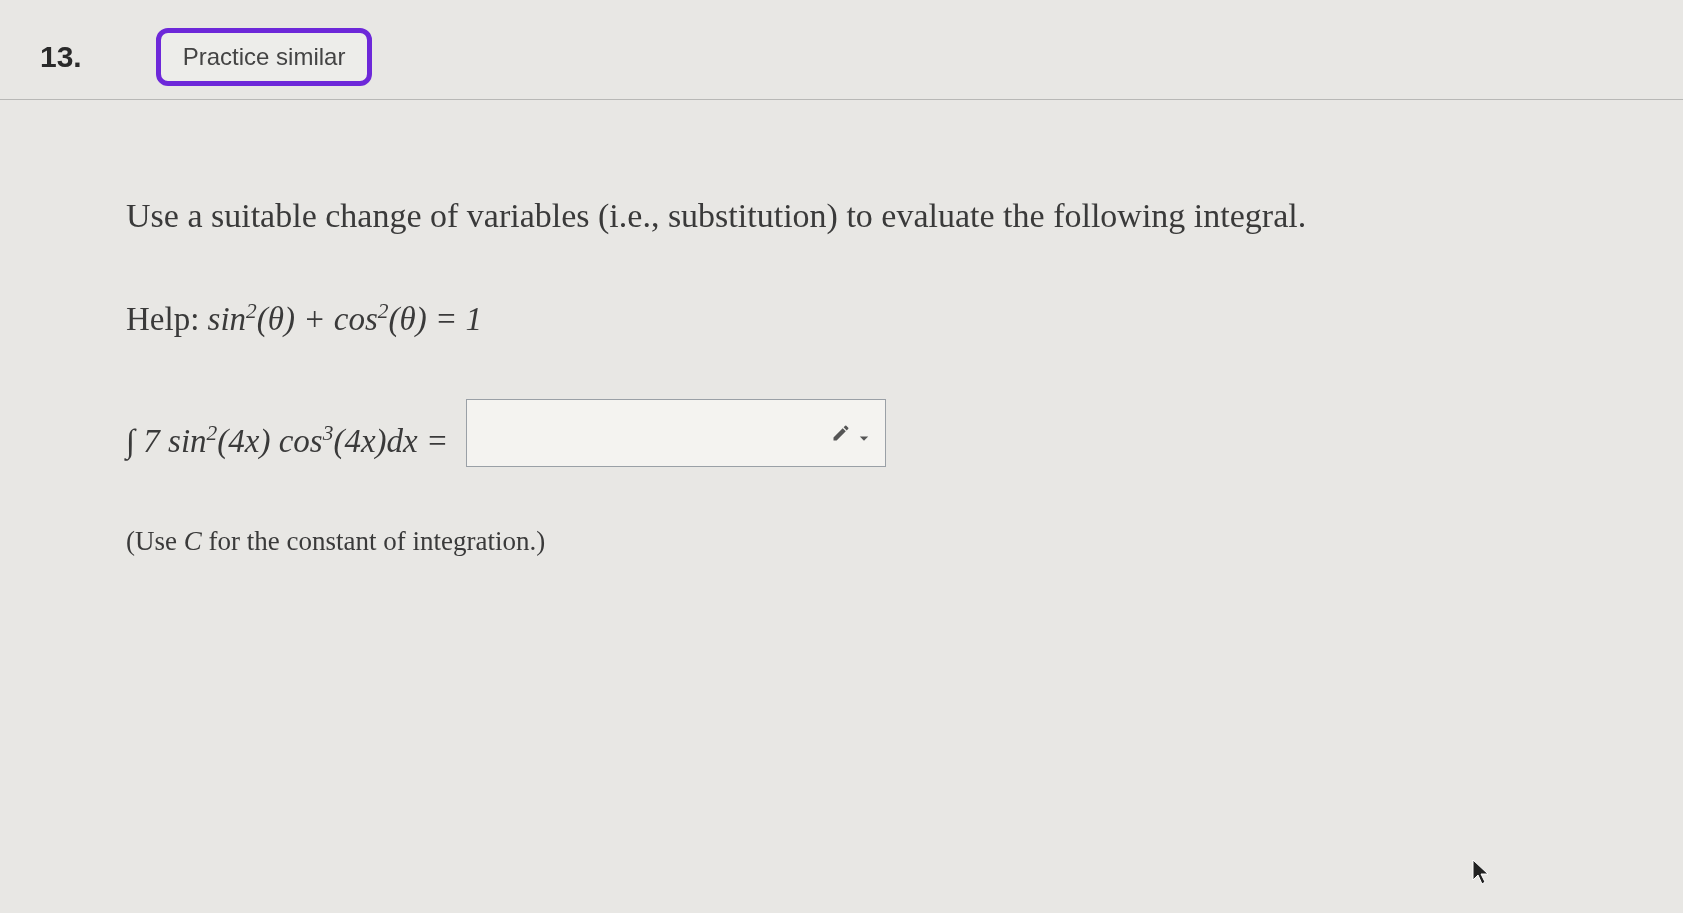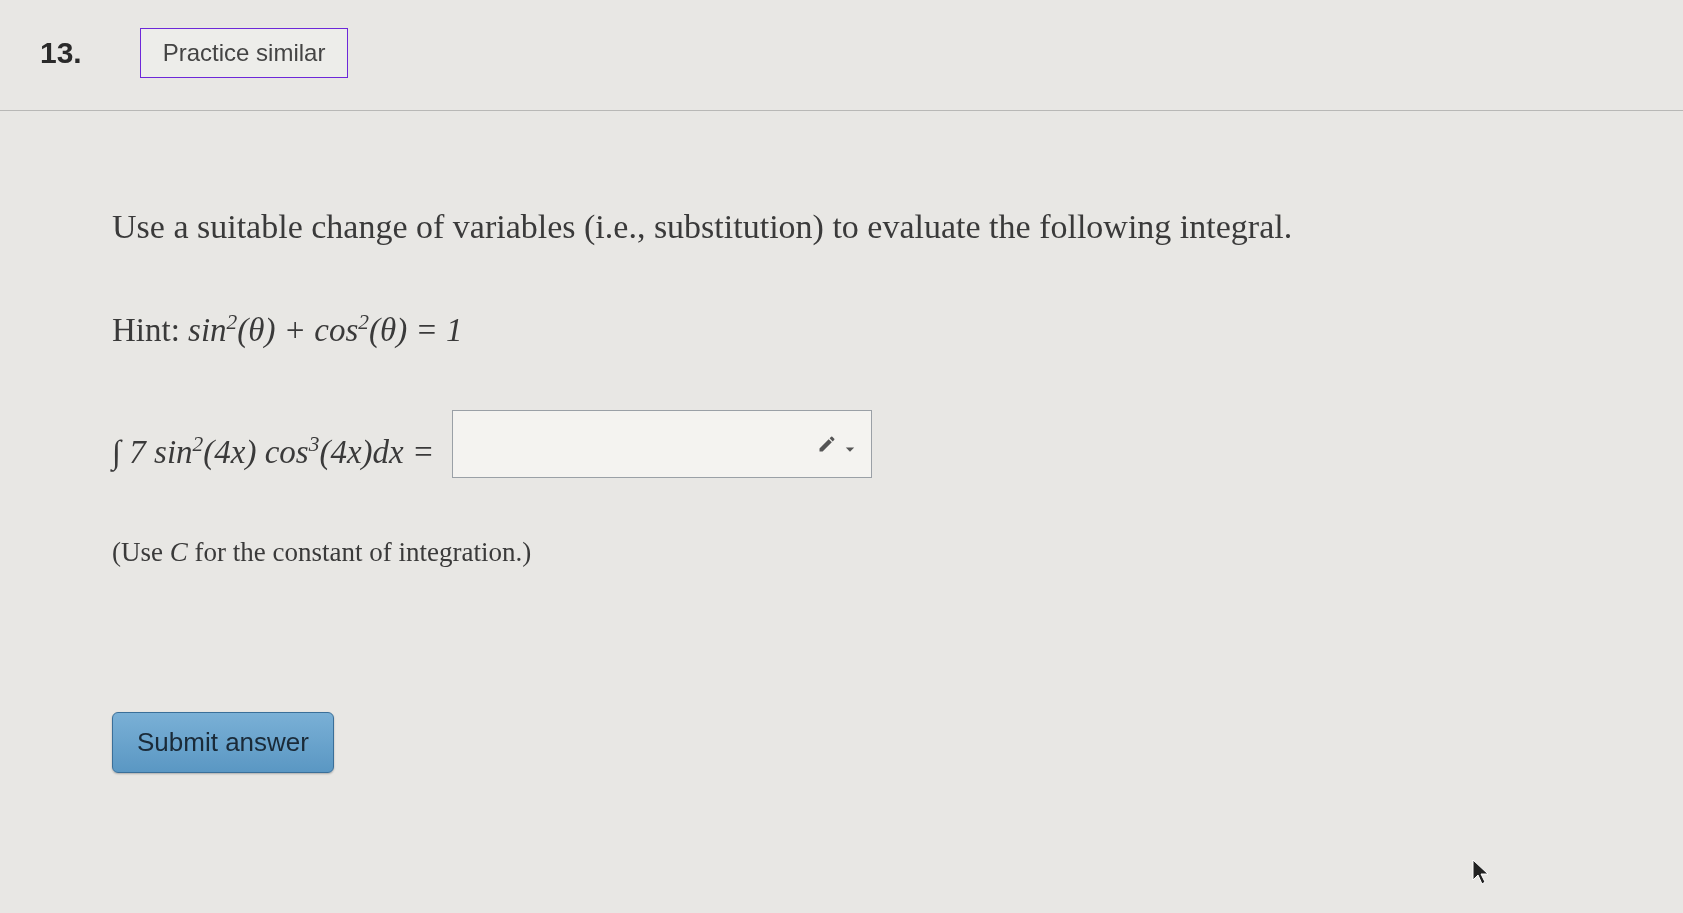--- a/index.html
+++ b/index.html
@@ -7,45 +7,47 @@
     font-family: "Segoe UI", "Helvetica Neue", Arial, sans-serif;
     background: #e8e7e4;
     width: 1683px;
     height: 913px;
     overflow: hidden;
     color: #333;
   }
   .header-row {
     display: flex;
     align-items: center;
-    padding: 28px 40px 32px 40px;
+    padding: 28px 40px 13px 40px;
+    gap: 16px;
     border-bottom: 1px solid #b8b8b6;
   }
   .qnum {
     font-size: 30px;
     font-weight: 700;
     color: #2a2a2a;
     margin-right: 58px;
   }
   .btn-outline {
-    border: 1px solid #6d28d9;
-    border-radius: 0;
+    border: 5px solid #6d28d9;
+    border-radius: 12px;
     background: #ededea;
     padding: 10px 22px;
     font-size: 24px;
     color: #444;
     cursor: pointer;
     font-family: inherit;
   }
   .content {
     padding: 90px 110px 0 112px;
     font-family: Georgia, "Times New Roman", serif;
     font-size: 34px;
     color: #3a3a3a;
     line-height: 1.5;
+    margin-left: 14px;
   }
   .prompt { margin-bottom: 54px; }
   .hint { margin-bottom: 54px; font-size: 33px; }
   .integral-row {
     display: flex;
     align-items: flex-end;
     gap: 18px;
     margin-bottom: 54px;
     font-size: 33px;
   }
@@ -96,21 +98,21 @@
 <div class="header-row">
   <span class="qnum">13.</span>
   <button class="btn-outline">Practice similar</button>
 </div>
 
 <div class="content">
 
   <div class="prompt">Use a suitable change of variables (i.e., substitution) to evaluate the following integral.</div>
 
   <div class="hint">
-    <span>Hint: </span><span class="math-italic">sin<sup>2</sup>(<span>θ</span>) + cos<sup>2</sup>(<span>θ</span>) = 1</span>
+    <span>Help: </span><span class="math-italic">sin<sup>2</sup>(<span>θ</span>) + cos<sup>2</sup>(<span>θ</span>) = 1</span>
   </div>
 
   <div class="integral-row">
     <span class="math-italic">∫ 7 sin<sup>2</sup>(4<span>x</span>) cos<sup>3</sup>(4<span>x</span>)<span>dx</span> =</span>
     <div class="answer-box">
       <span class="icon">
         <svg viewBox="0 0 24 24" width="20" height="20" fill="#555">
           <path d="M3 17.25V21h3.75l11-11.04-3.75-3.75L3 17.25zM20.71 7.04a1 1 0 0 0 0-1.41l-2.34-2.34a1 1 0 0 0-1.41 0l-1.83 1.83 3.75 3.75 1.83-1.83z"></path>
         </svg>
       </span>
@@ -119,19 +121,18 @@
             <path d="M1 1l5 5 5-5"></path>
           </svg>
       </span>
     </div>
   </div>
 
   <div class="note">
     (Use <span class="math-italic">C</span> for the constant of integration.)
   </div>
 
-  <button class="submit">Submit answer</button>
 
 </div>
 
 <svg class="cursor" viewBox="0 0 20 28">
   <path d="M2 2 L2 22 L7 17 L11 26 L14 24 L10 16 L17 16 Z" fill="#222" stroke="#fff" stroke-width="1"></path>
 </svg>
 
 </body></html>

